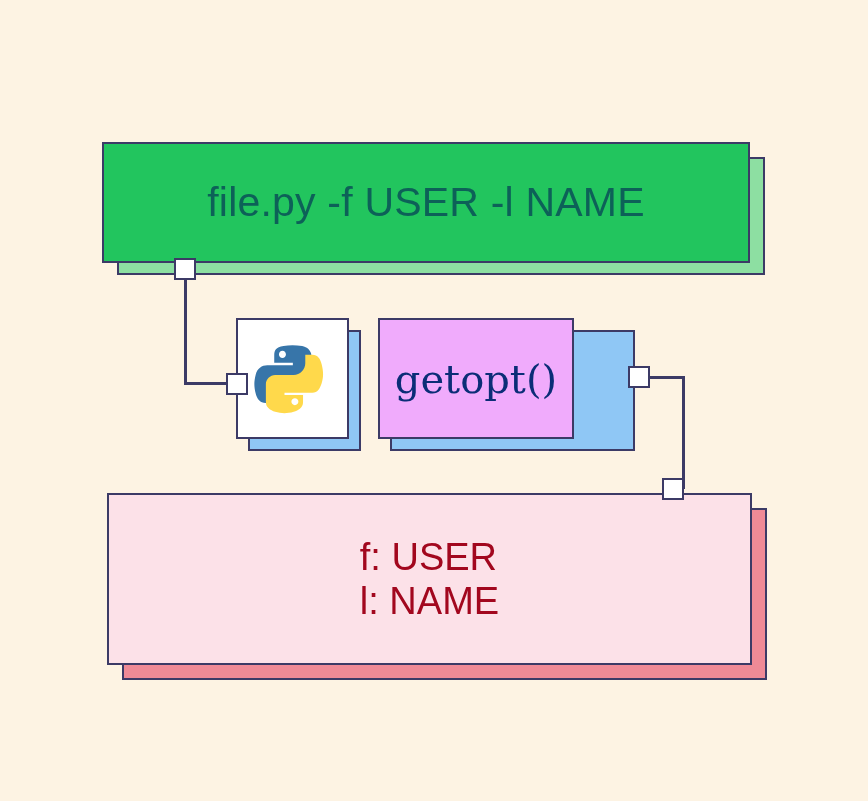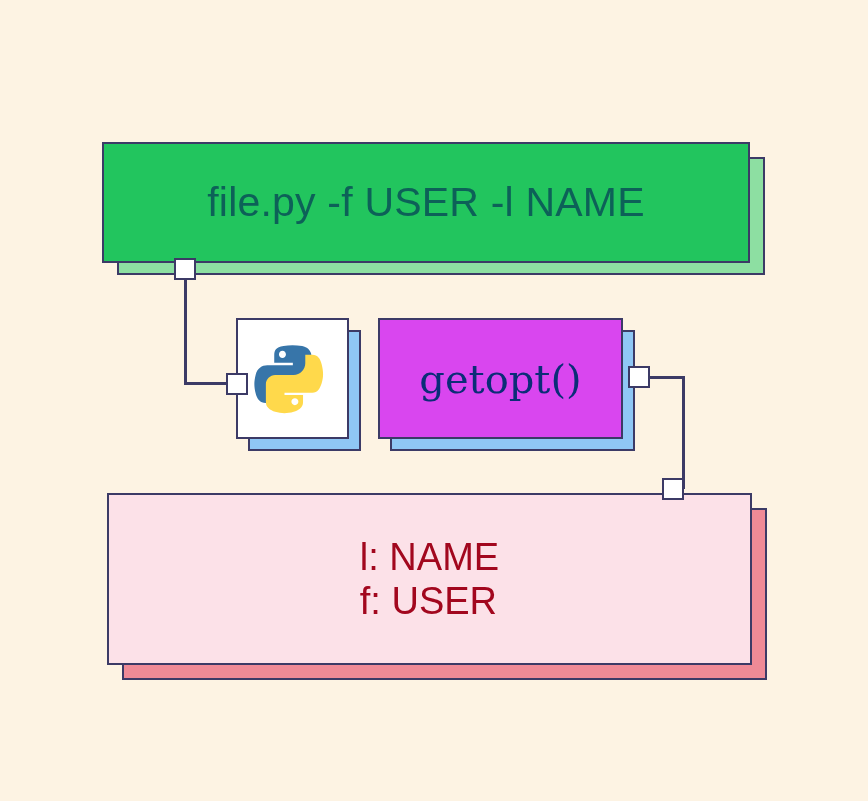--- a/index.html
+++ b/index.html
@@ -68,22 +68,22 @@
   #py-logo { display:block; }
 
   
   #go-shadow {
     left: 390px; top: 330px;
     width: 245px; height: 121px;
     background: #8fc7f5;
   }
   #go-box {
     left: 378px; top: 318px;
-    width: 245px; height: 121px;
-    background: #d946ef;
+    width: 196px; height: 121px;
+    background: #f0abfc;
     justify-content: center;
   }
   #go-text {
     font-family: "DejaVu Serif", "Liberation Serif", serif;
     font-size: 40px;
     color: #0b2d77;
     white-space: nowrap;
   }
 
   
@@ -158,22 +158,22 @@
   </div>
 
   <div class="shadow" id="go-shadow"></div>
   <div class="node" id="go-box">
     <span id="go-text">getopt()</span>
   </div>
 
   <div class="shadow" id="res-shadow"></div>
   <div class="node" id="res-box">
     <div id="res-lines">
+      <span class="res-line">f: USER</span>
       <span class="res-line">l: NAME</span>
-      <span class="res-line">f: USER</span>
     </div>
   </div>
 
   <div class="wire" id="w1-v"></div>
   <div class="wire" id="w1-h"></div>
   <div class="port" id="port-cmd-out"></div>
   <div class="port" id="port-py-in"></div>
 
   <div class="wire" id="w2-h"></div>
   <div class="wire" id="w2-v"></div>

